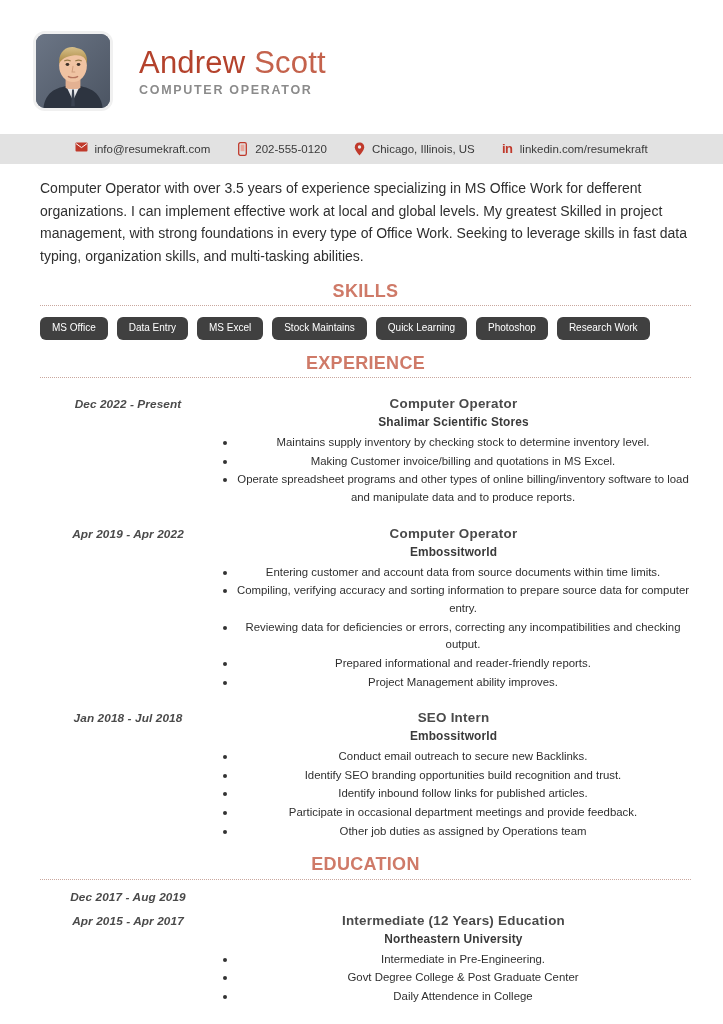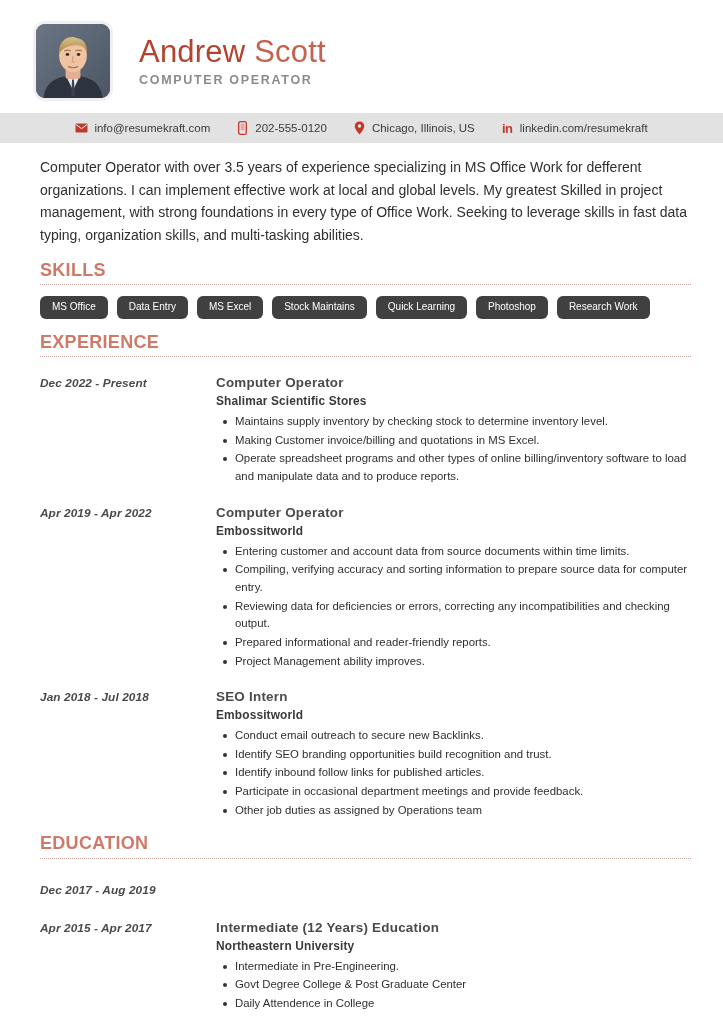--- a/index.html
+++ b/index.html
@@ -15,21 +15,21 @@
     color: #3f3f3f;
     overflow: hidden;
     position: relative;
   }
 
   
   .header {
     display: flex;
     align-items: center;
     padding: 22px 0 14px 33px;
-    height: 113px;
+    height: 134px;
   }
   .avatar {
     width: 80px;
     height: 80px;
     border-radius: 12px;
     border: 3px solid #f0f0f0;
     overflow: hidden;
     flex: 0 0 auto;
     background: #596373;
     position: relative;
@@ -70,21 +70,20 @@
     width: 100%;
   }
   .contact-item {
     display: flex;
     align-items: center;
     gap: 6px;
     white-space: nowrap;
   }
   .contact-item .ci-icon {
     display: inline-flex;
-    align-items: center;
     justify-content: center;
     width: 13px;
     height: 14px;
     color: #c0392b;
     flex: 0 0 auto;
   }
   .contact-item .ci-icon svg { display:block; }
   .li-glyph {
     font-weight: bold;
     font-size: 13px;
@@ -99,21 +98,21 @@
   }
   .summary {
     margin-top: 13px;
     font-size: 14px;
     line-height: 1.62;
     color: #2f2f2f;
     text-align: left;
   }
 
   
-  .section { margin-top: 13px; }
+  .section { margin-top: 13px; text-align: center; }
   .section-title {
     font-size: 18px;
     font-weight: bold;
     letter-spacing: 0.3px;
     color: #cf7a68;
     padding-bottom: 3px;
     border-bottom: 1px dotted #c9a79e;
     line-height: 1.2;
   }
 
@@ -130,21 +129,21 @@
     font-size: 10px;
     padding: 5px 12px 6px 12px;
     border-radius: 6px;
     line-height: 1.15;
     white-space: nowrap;
   }
 
   
   .entry {
     display: flex;
-    margin-top: 22px;
+    margin-top: 8px;
   }
   .entry-date {
     flex: 0 0 176px;
     font-size: 11.8px;
     font-style: italic;
     font-weight: bold;
     color: #4a4a4a;
     padding-top: 2px;
     letter-spacing: 0.1px;
   }

